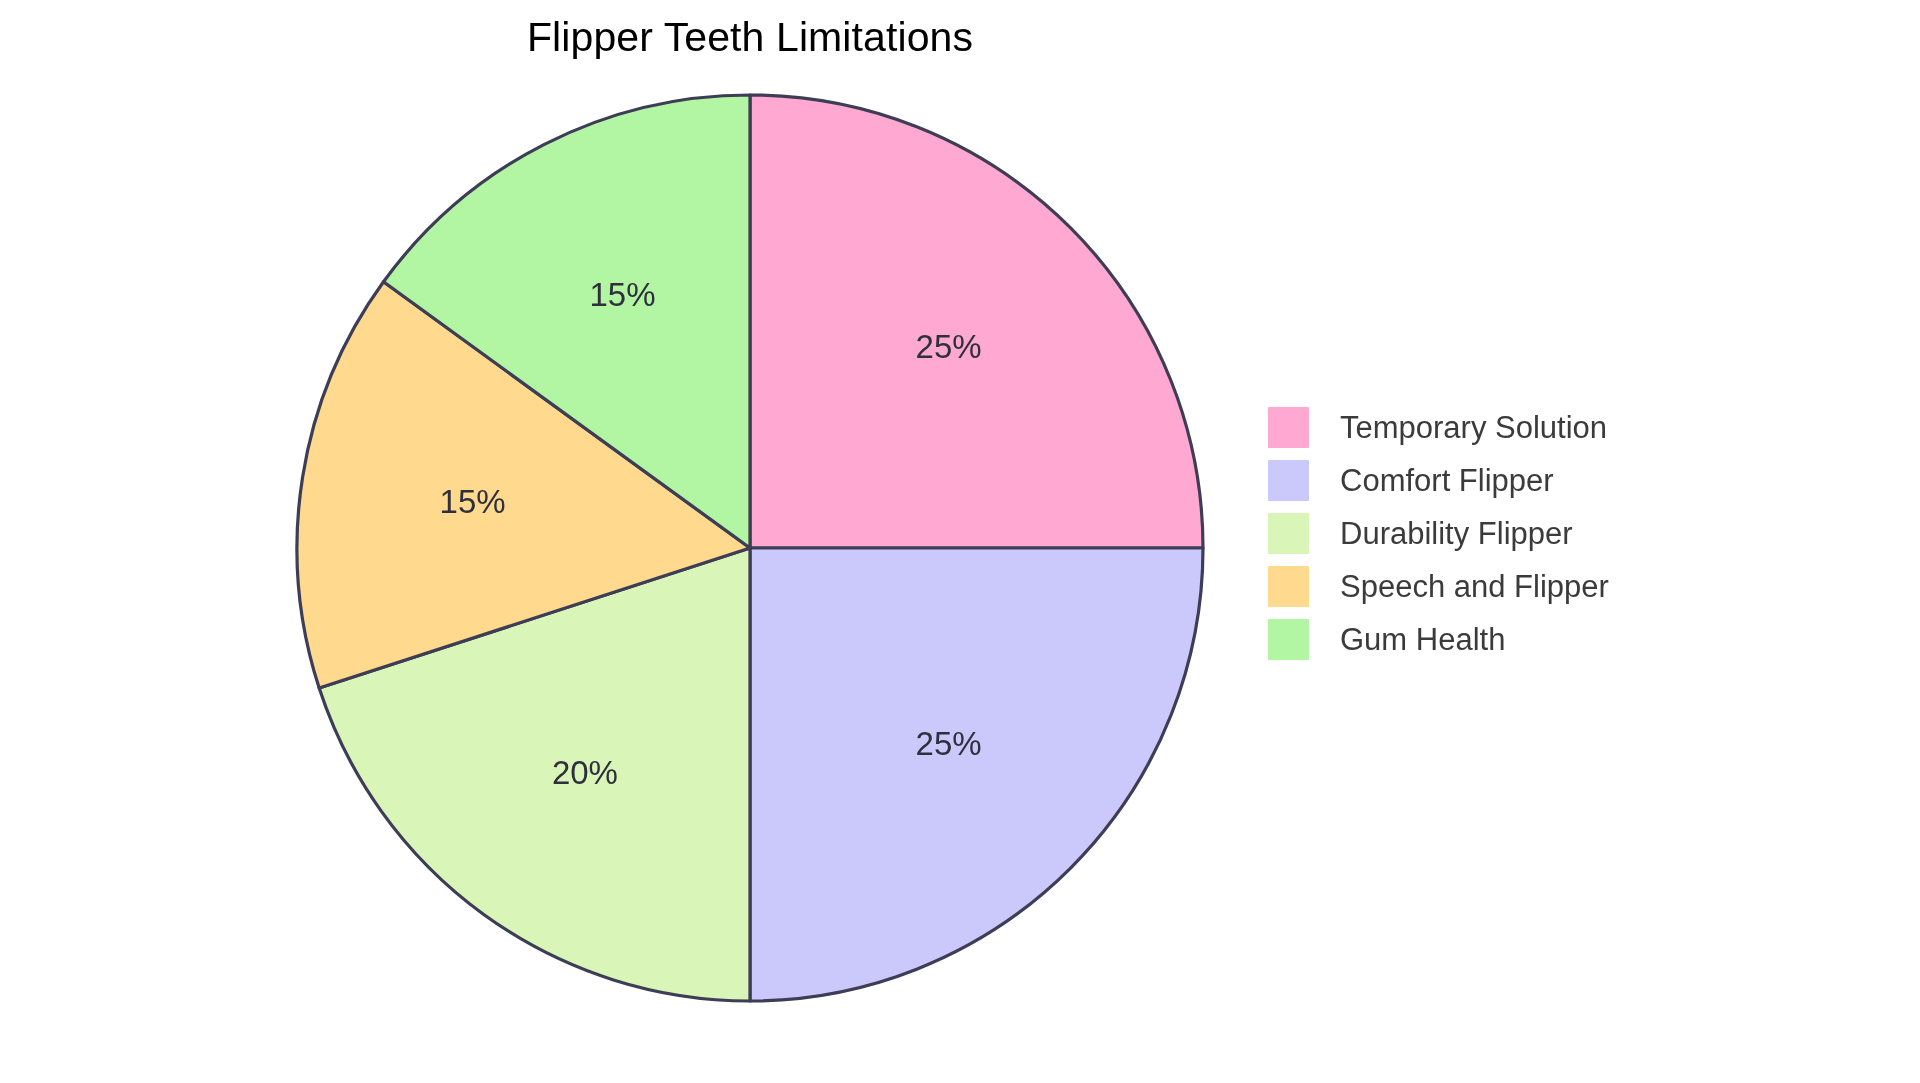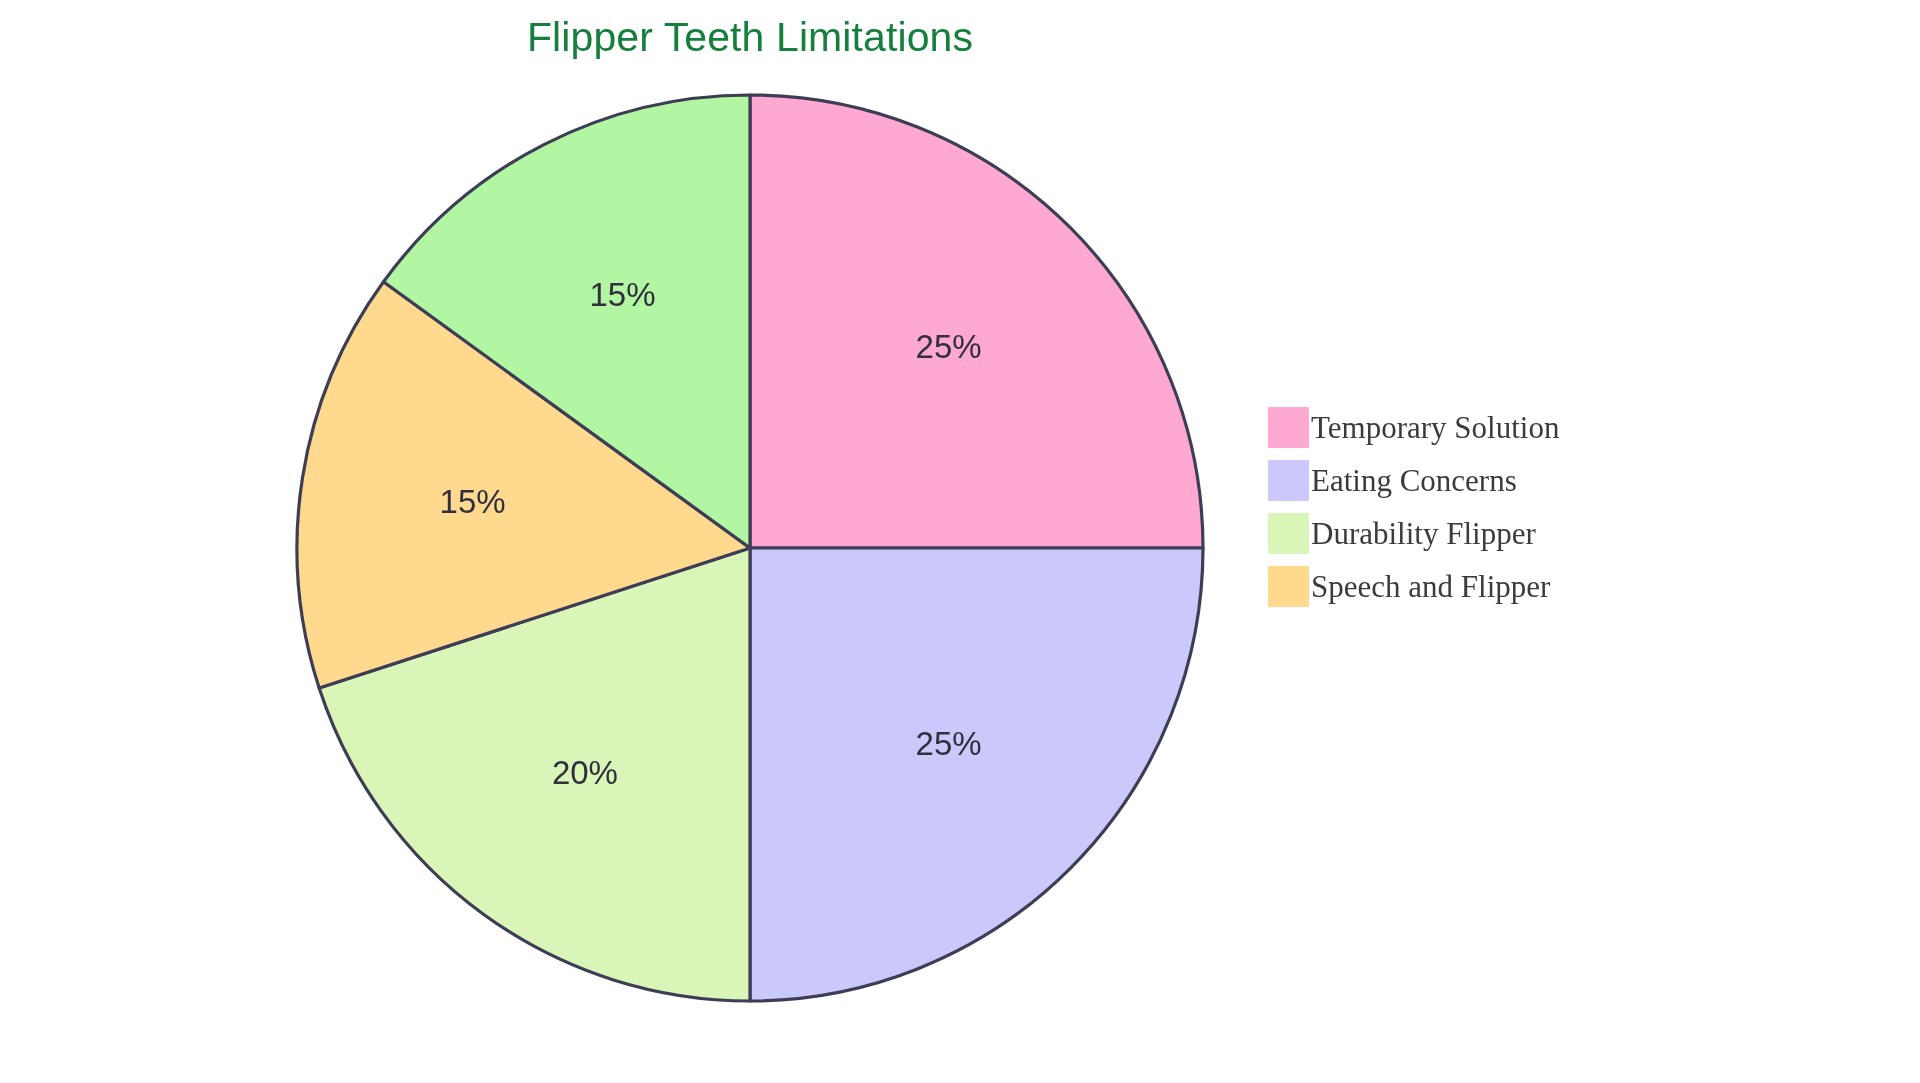--- a/index.html
+++ b/index.html
@@ -26,21 +26,21 @@
   
   #chart-title {
     position: absolute;
     left: 0;
     top: 14px;
     width: 1500px;
     text-align: center;
     font-size: 41px;
     font-weight: 400;
     letter-spacing: 0.1px;
-    color: #15803d;
+    color: #000000;
     white-space: nowrap;
   }
 
   
   #pie-wrap {
     position: absolute;
     left: 0px;
     top: 60px;
     width: 1230px;
     height: 1010px;
@@ -77,27 +77,26 @@
     margin-bottom: 10px;
   }
   .legend-row:last-child { margin-bottom: 0; }
   .legend-swatch {
     width: 41px;
     height: 41px;
     flex: 0 0 41px;
     border-radius: 1px;
   }
   .legend-label {
-    margin-left: 2px;
+    margin-left: 31px;
     font-size: 31px;
     font-weight: 400;
     color: #3b3b3b;
     white-space: nowrap;
     line-height: 1;
-    font-family: Liberation Serif, serif;
   }
 </style>
 </head>
 <body>
 
 <div id="figure">
 
   <div id="chart-title">Flipper Teeth Limitations</div>
 
   <div id="pie-wrap">
@@ -119,25 +118,29 @@
     </svg>
   </div>
 
   <div id="legend">
       <div class="legend-row">
         <span class="legend-swatch" style="background: rgb(255, 168, 210);"></span>
         <span class="legend-label">Temporary Solution</span>
       </div>
       <div class="legend-row">
         <span class="legend-swatch" style="background: rgb(203, 201, 251);"></span>
-        <span class="legend-label">Eating Concerns</span>
+        <span class="legend-label">Comfort Flipper</span>
       </div>
       <div class="legend-row">
         <span class="legend-swatch" style="background: rgb(217, 245, 184);"></span>
         <span class="legend-label">Durability Flipper</span>
       </div>
       <div class="legend-row">
         <span class="legend-swatch" style="background: rgb(255, 217, 141);"></span>
         <span class="legend-label">Speech and Flipper</span>
       </div>
+      <div class="legend-row">
+        <span class="legend-swatch" style="background: rgb(178, 245, 162);"></span>
+        <span class="legend-label">Gum Health</span>
+      </div>
     </div>
 
 </div>
 
 </body></html>

